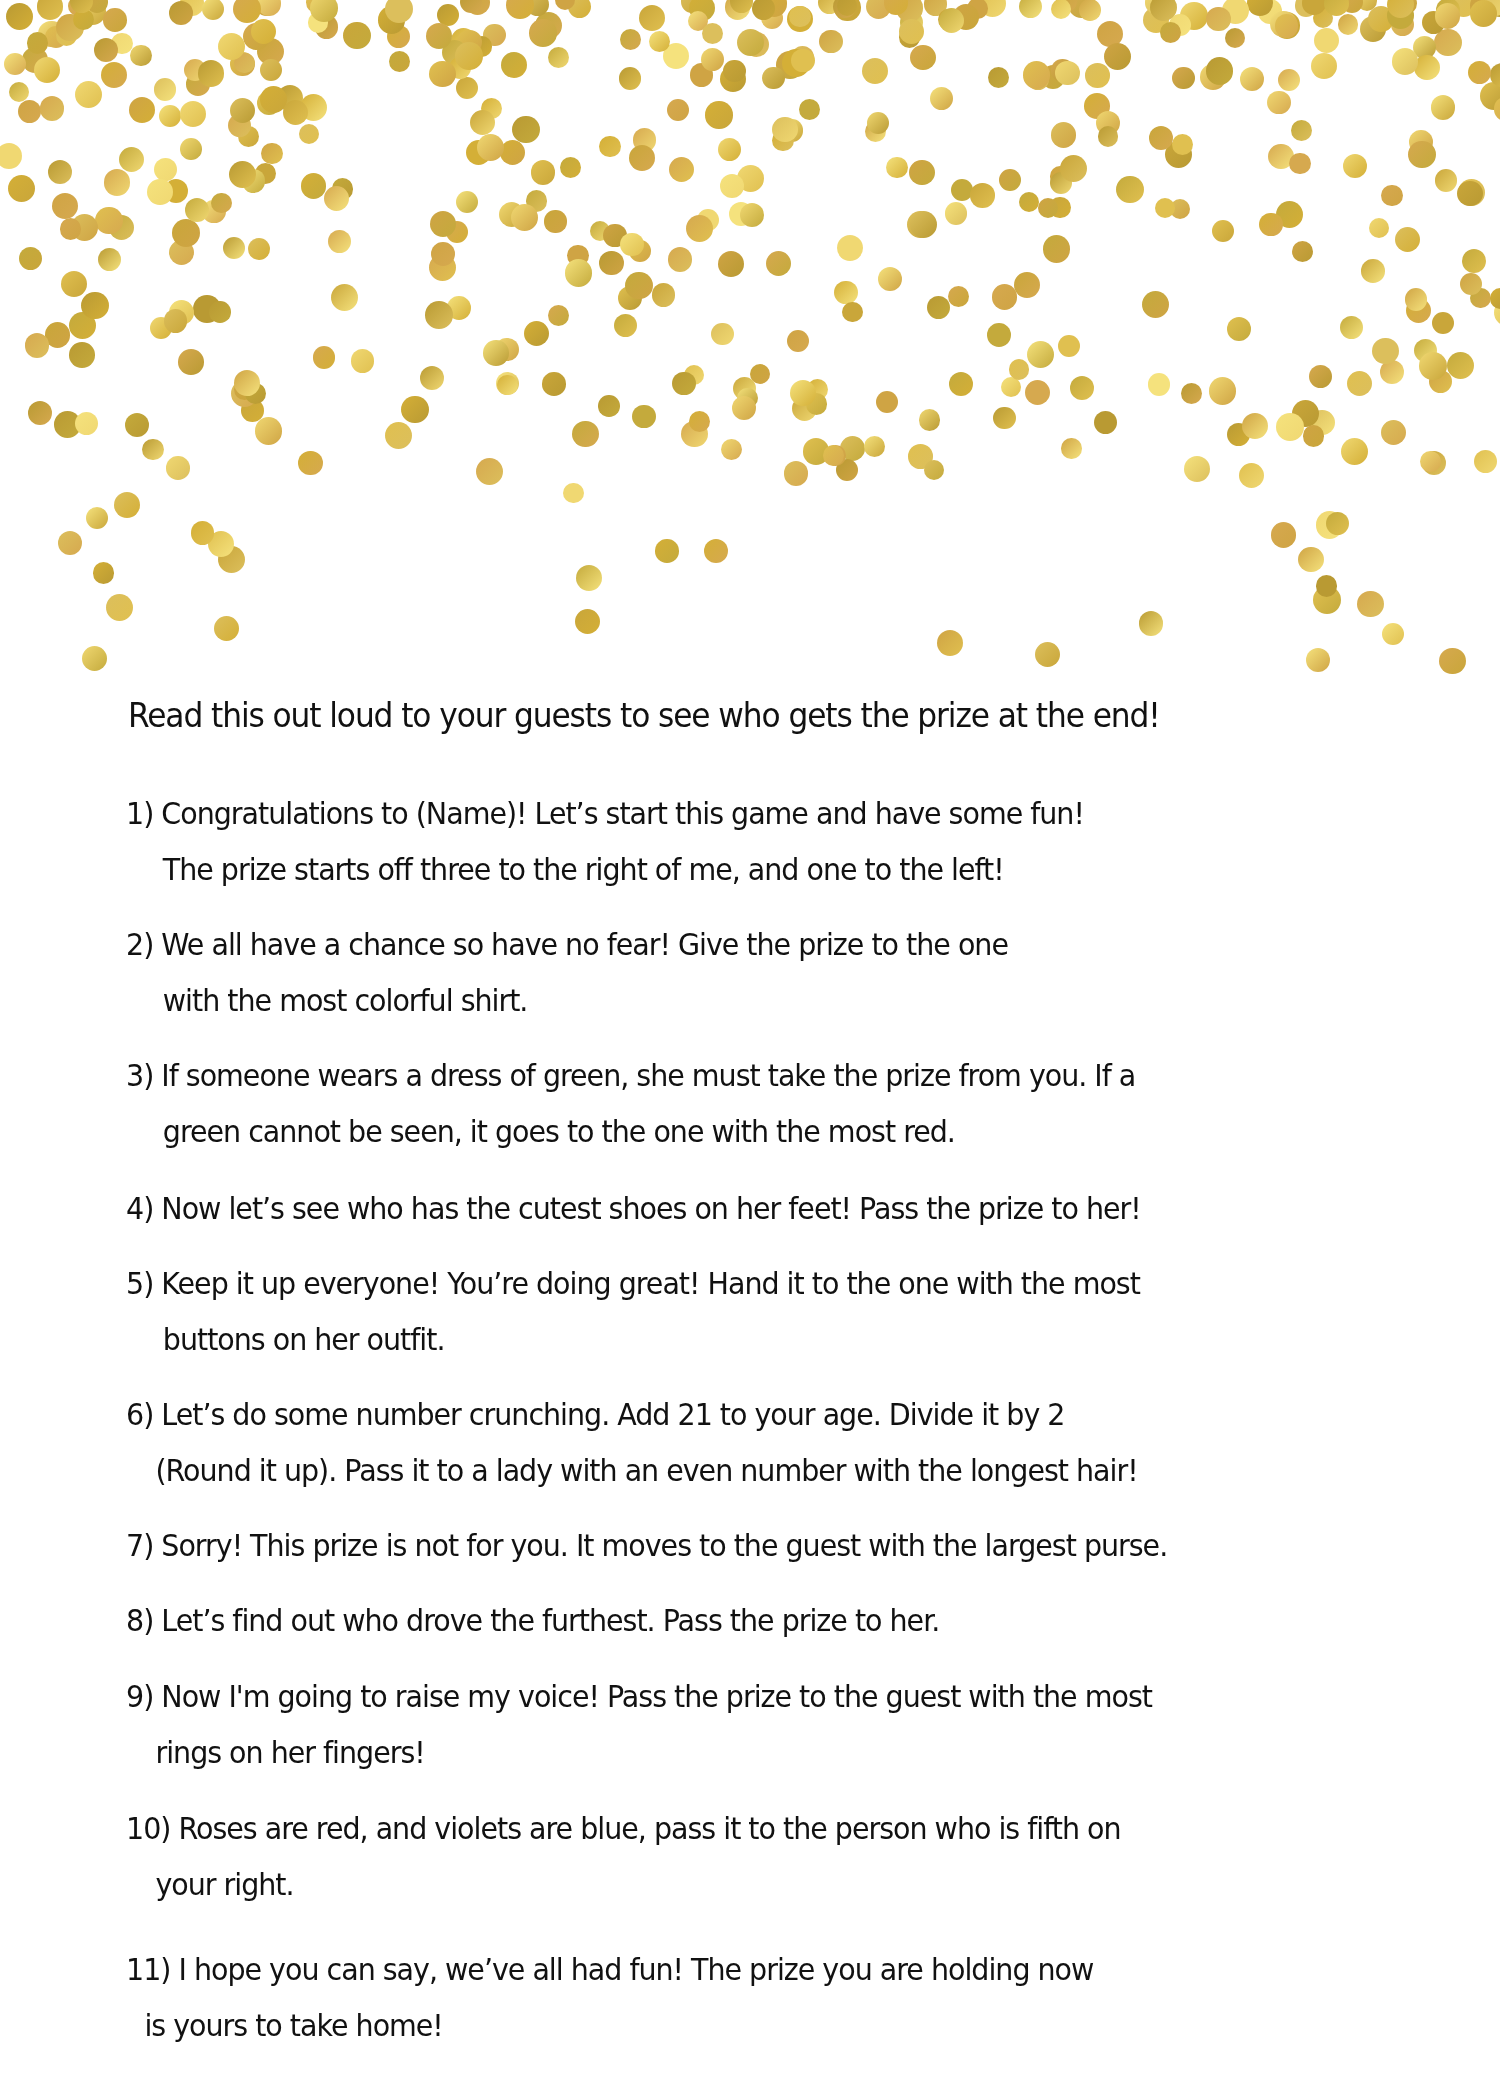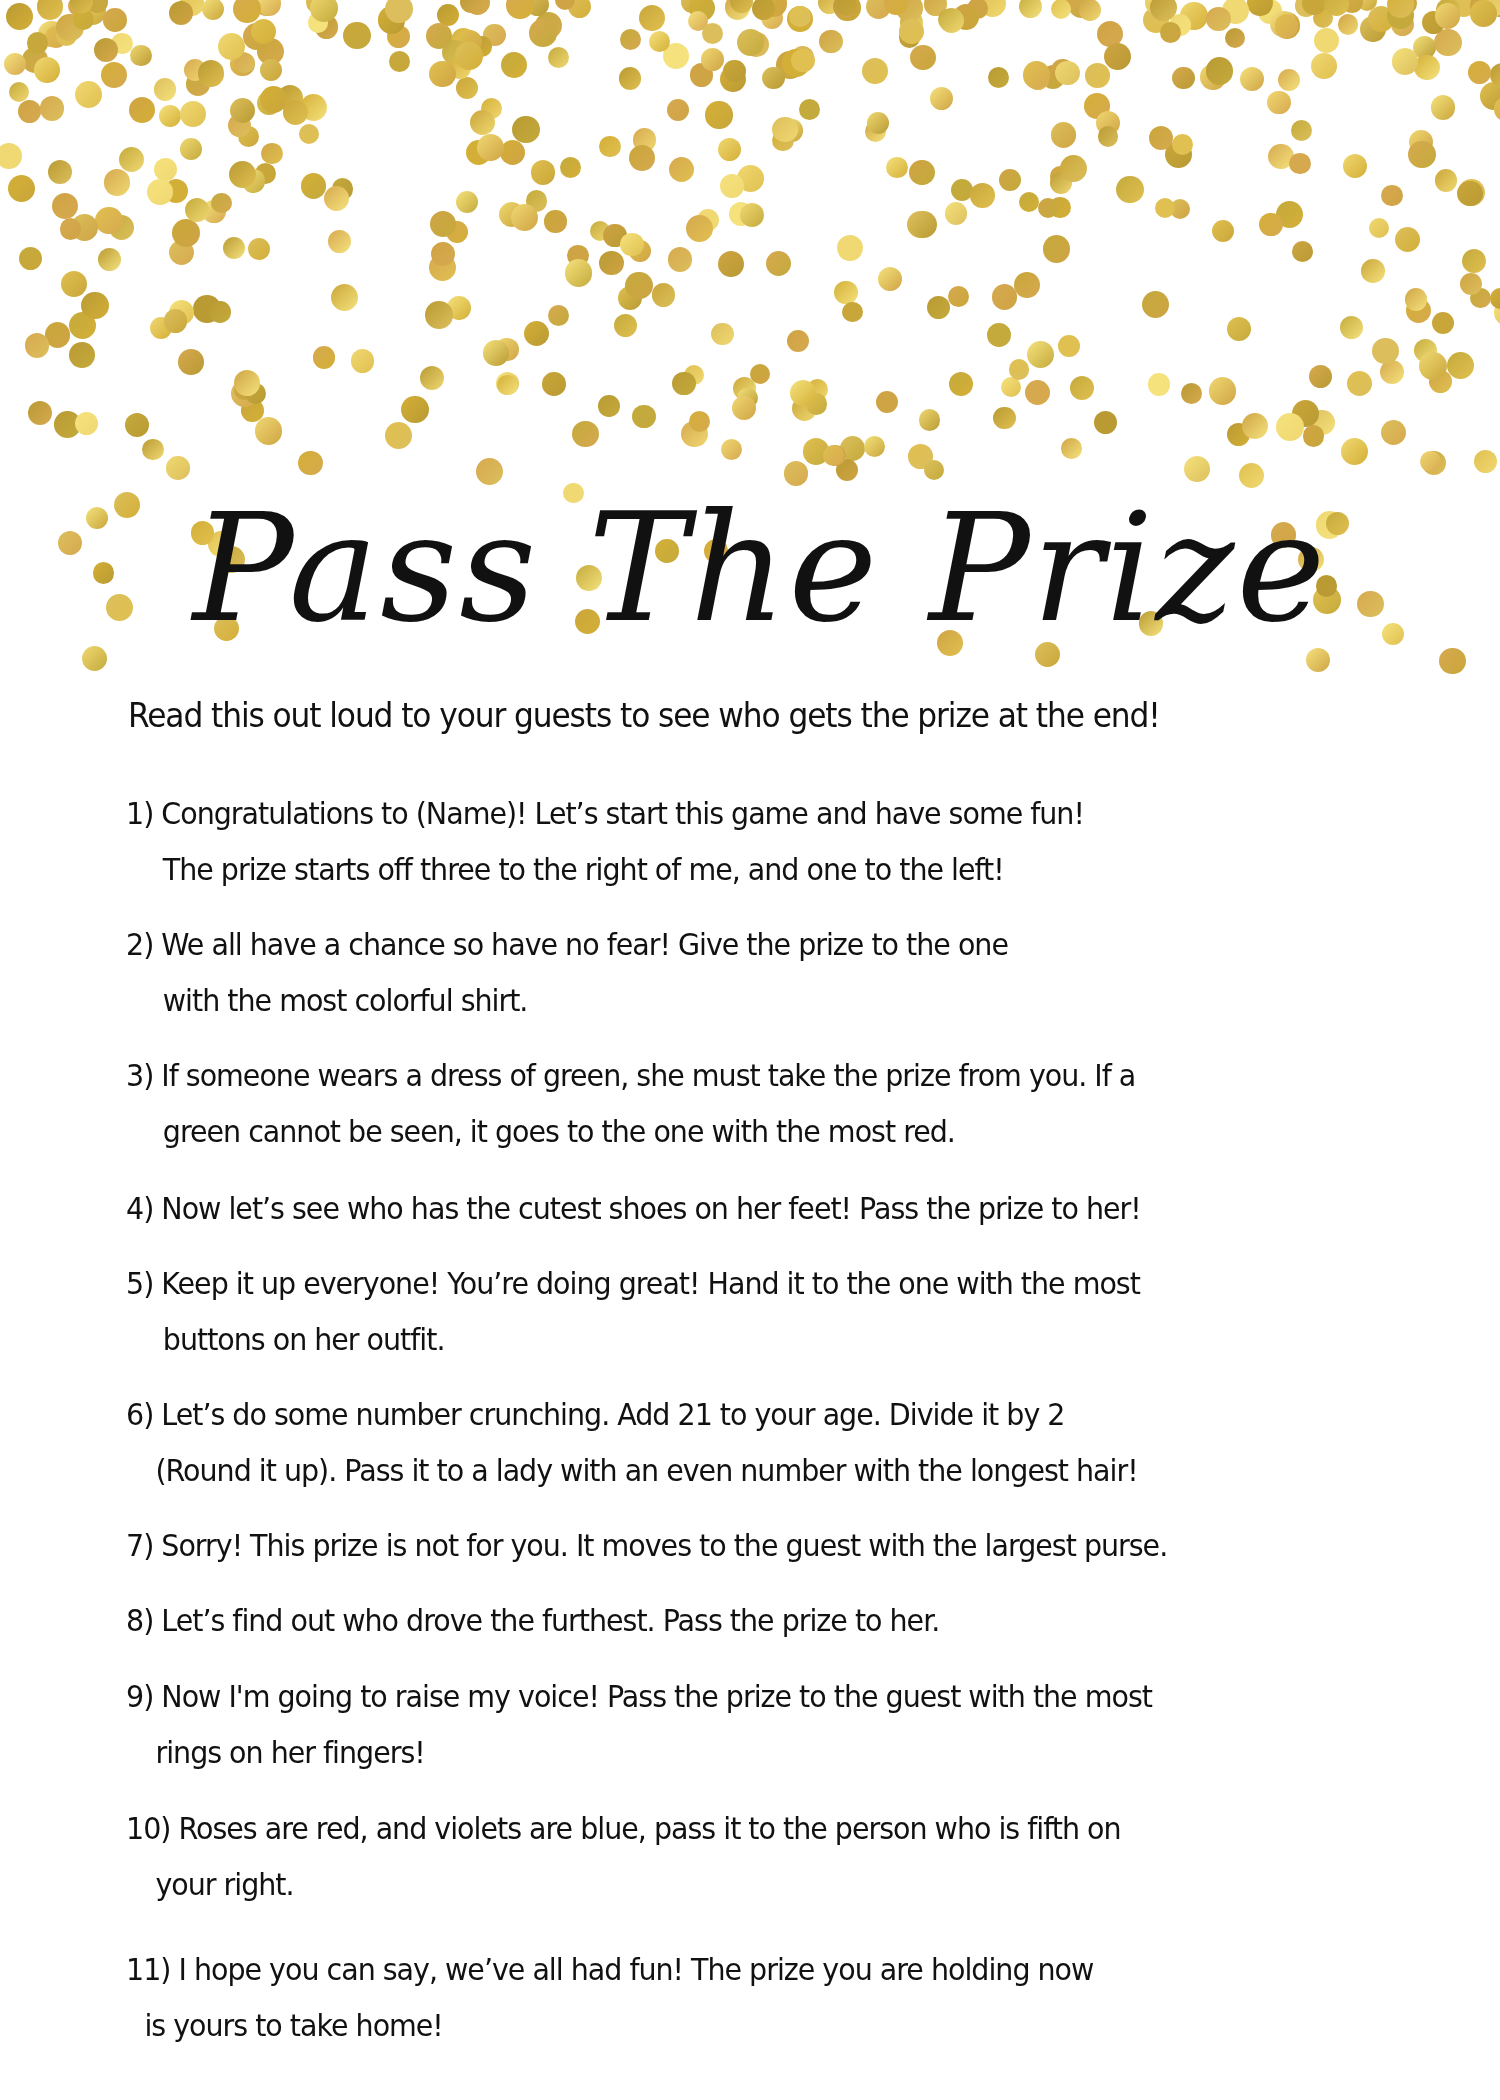--- a/index.html
+++ b/index.html
@@ -579,25 +579,20 @@
       <div class="dot" style="left: 1241.9px; top: 413px; width: 26px; height: 26px; background: linear-gradient(135deg, rgb(207, 164, 68), rgb(245, 226, 125));"></div>
       <div class="dot" style="left: 190.7px; top: 521px; width: 23.8px; height: 23.8px; background: linear-gradient(135deg, rgb(212, 175, 55), rgb(224, 192, 80));"></div>
       <div class="dot" style="left: 899px; top: 19.1px; width: 25.3px; height: 25.3px; background: linear-gradient(135deg, rgb(220, 191, 92), rgb(224, 192, 80));"></div>
       <div class="dot" style="left: 938.7px; top: 8px; width: 25.2px; height: 25.2px; background: linear-gradient(135deg, rgb(196, 170, 60), rgb(240, 216, 114));"></div>
       <div class="dot" style="left: 544.4px; top: 210.4px; width: 22.2px; height: 22.2px; background: linear-gradient(135deg, rgb(201, 166, 58), rgb(207, 164, 68));"></div>
       <div class="dot" style="left: 312.8px; top: 346.4px; width: 22.2px; height: 22.2px; background: linear-gradient(135deg, rgb(214, 169, 79), rgb(212, 175, 55));"></div>
       <div class="dot" style="left: 1094.1px; top: 410.7px; width: 23.2px; height: 23.2px; background: linear-gradient(135deg, rgb(185, 154, 51), rgb(185, 154, 51));"></div>
       <div class="dot" style="left: 168.7px; top: 1.2px; width: 24.1px; height: 24.1px; background: linear-gradient(135deg, rgb(185, 154, 51), rgb(207, 164, 68));"></div>
     </div>
 
-  <div class="title-wrap">
-    <svg viewBox="0 0 1080 230" preserveAspectRatio="xMidYMid meet">
-      <text class="title-text" x="540" y="150" text-anchor="middle">Pass The Prize</text>
-    </svg>
-  </div>
 
   <div class="subtitle">Read this out loud to your guests to see who gets the prize at the end!</div>
 
   <ol class="items">
     <li class="item" style="top:0px">
       <span class="line"><span>1)</span> <span>Congratulations to (Name)! Let’s start this game and have some fun!</span></span>
       <span class="line cont">The prize starts off three to the right of me, and one to the left!</span>
     </li>
     <li class="item" style="top:131px">
       <span class="line"><span>2)</span> <span>We all have a chance so have no fear! Give the prize to the one</span></span>

